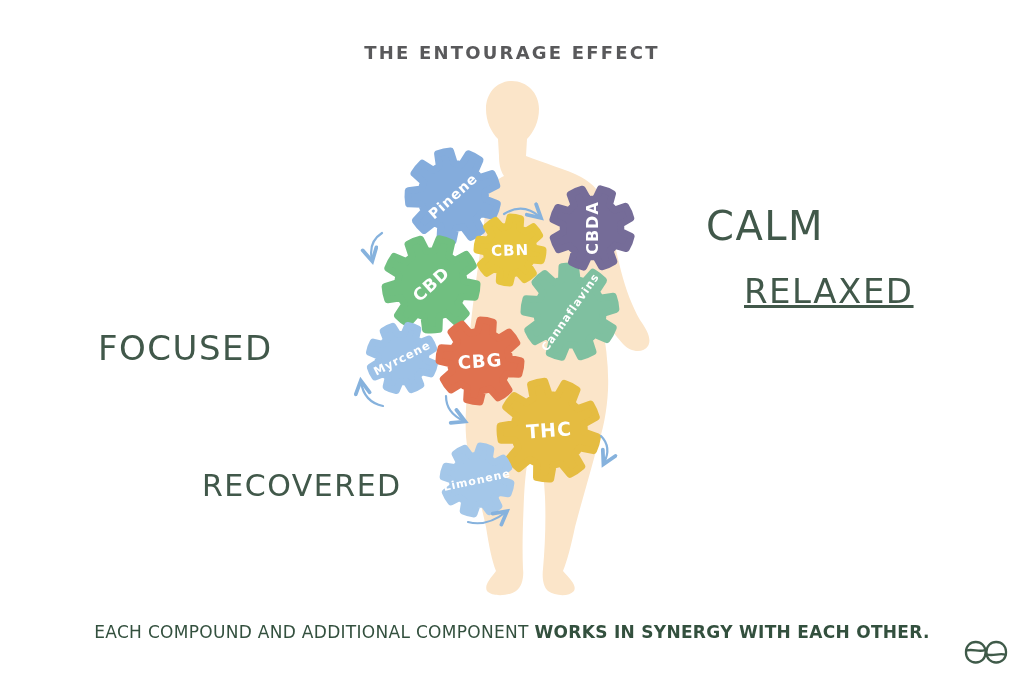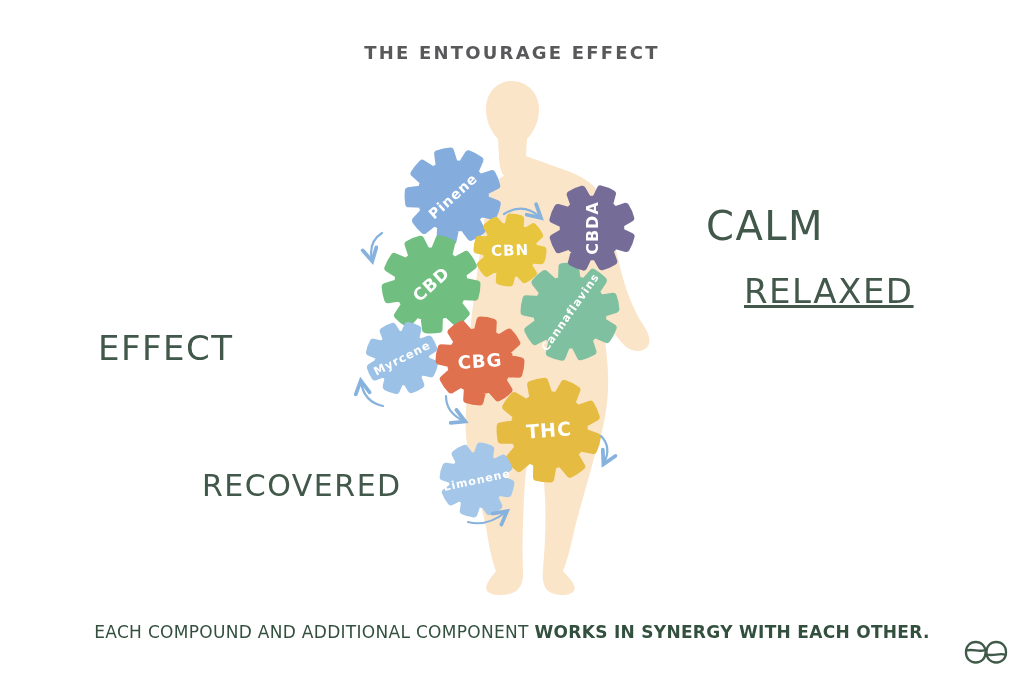--- a/index.html
+++ b/index.html
@@ -150,21 +150,21 @@
         <path d="M 601 436 Q 612 447 604 463" fill="none" stroke="#86b2dd" stroke-width="2.2" stroke-linecap="round" marker-end="url(#ah)"></path>
         <path d="M 468 522 Q 487 527 506 512" fill="none" stroke="#86b2dd" stroke-width="2.2" stroke-linecap="round" marker-end="url(#ah)"></path>
       </g>
   </svg>
 
   <h1 class="page-title">THE ENTOURAGE EFFECT</h1>
 
   <div id="moods-layer">
       <div class="mood" style="left: 706px; top: 186px; font-size: 40px; margin-top: 20px;">CALM</div>
       <div class="mood" style="left: 744px; top: 274px; font-size: 34px; text-decoration: underline;">RELAXED</div>
-      <div class="mood" style="left: 98px; top: 331px; font-size: 34px;">EFFECT</div>
+      <div class="mood" style="left: 98px; top: 331px; font-size: 34px;">FOCUSED</div>
       <div class="mood" style="left: 174px; top: 471px; font-size: 30px; margin-left: 28px;">RECOVERED</div>
     </div>
 
   <div class="footer-line">
     <span>EACH COMPOUND AND ADDITIONAL COMPONENT </span><span class="bold">WORKS IN SYNERGY WITH EACH OTHER.</span>
   </div>
 
   <svg class="brand" viewBox="0 0 44 40">
     <g fill="none" stroke="#3f5a49" stroke-width="2.3" stroke-linecap="round">
       <rect x="2" y="11" width="19.5" height="20.5" rx="9.5"></rect>

